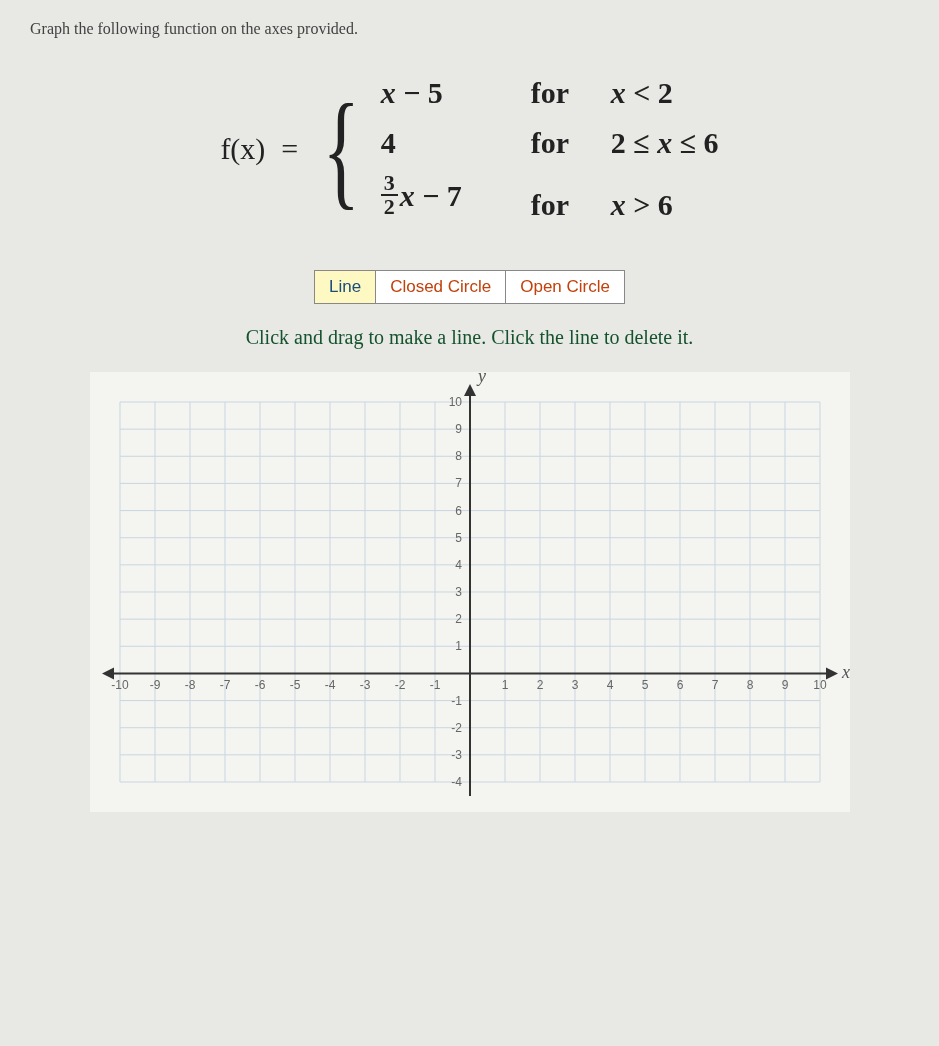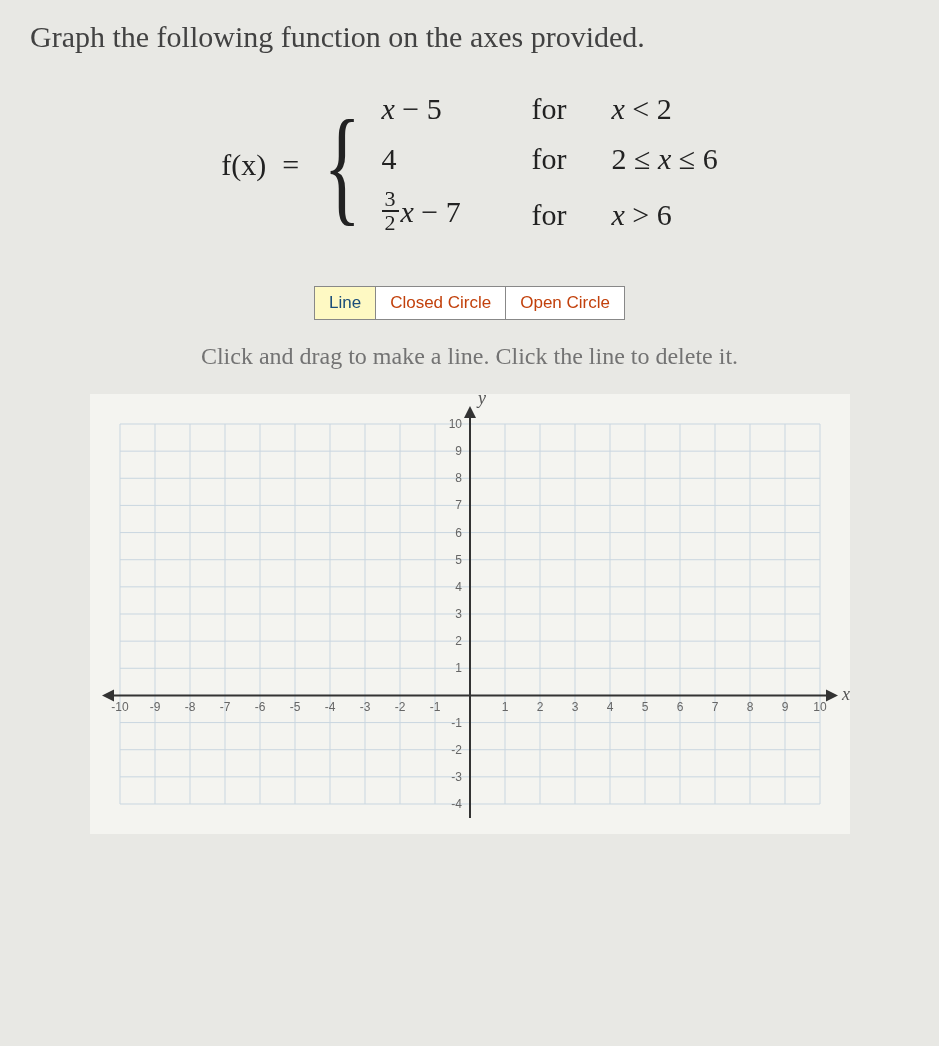--- a/index.html
+++ b/index.html
@@ -4,21 +4,21 @@
 <style>
   * { box-sizing: border-box; margin: 0; padding: 0; }
   body {
     font-family: Georgia, 'Times New Roman', serif;
     background: #e8e8e4;
     padding: 20px 30px;
     width: 939px;
     color: #3a3a3a;
   }
   .prompt {
-    font-size: 30px;
+    font-size: 16px;
     margin-bottom: 30px;
     color: #424242;
   }
   .equation-block {
     display: flex;
     align-items: center;
     justify-content: center;
     margin: 30px 0 40px;
     font-family: 'Times New Roman', serif;
     font-size: 30px;
@@ -35,22 +35,23 @@
     line-height: 0.9;
     font-weight: 100;
     margin: 0 8px 0 4px;
     transform: scaleX(0.6);
   }
   .pieces {
     display: inline-block;
   }
   .piece-row {
     display: flex;
-    align-items: center;
+    align-items: flex-end;
     padding: 8px 0;
+    font-weight: bold;
   }
   .expr {
     width: 150px;
     font-style: italic;
   }
   .expr .num { font-style: normal; }
   .for {
     width: 80px;
     font-style: normal;
   }
@@ -91,24 +92,24 @@
     color: #c2410c;
   }
   .tool-btn:last-child { border-right: none; }
   .tool-btn.active {
     background: #fef9c3;
     color: #1a4d7a;
   }
 
   .hint {
     text-align: center;
-    font-size: 24px;
+    font-size: 20px;
     line-height: 1.5;
     margin-bottom: 20px;
-    color: #737373;
+    color: #14532d;
   }
 
   .chart-wrap {
     display: flex;
     justify-content: center;
   }
   svg.graph {
     background: #f4f4f0;
   }
   .axis-label-y, .axis-label-x {

